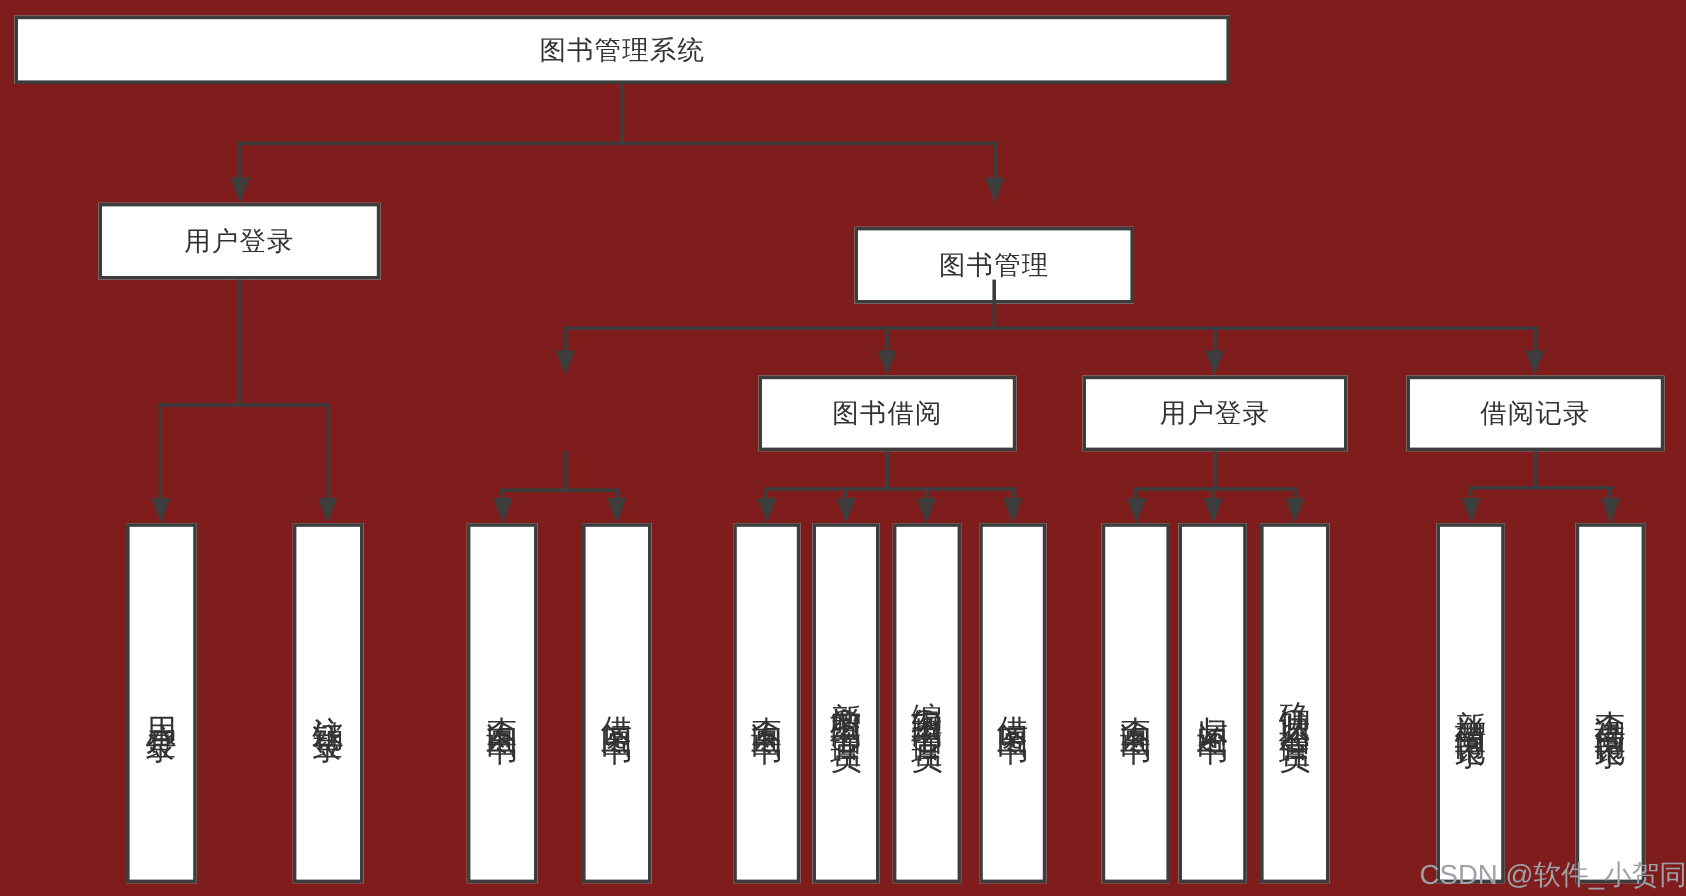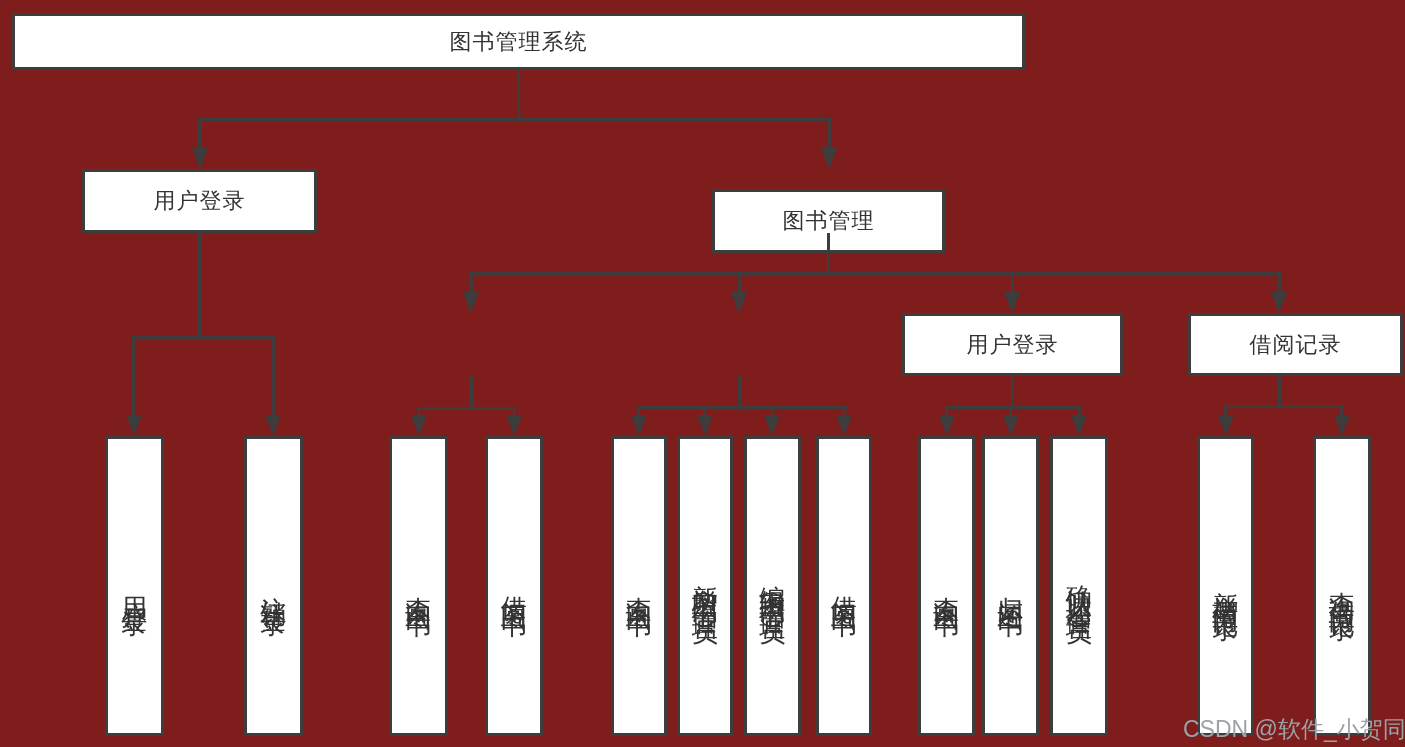--- a/index.html
+++ b/index.html
@@ -102,24 +102,27 @@
   <div class="hl" style="left:470px; top:272px; width:812px;"></div>
   <div class="vl" style="left:470px; top:272px; height:24px;"></div>
   <div class="ah" style="left:463px; top:292px;"></div>
   <div class="vl" style="left:738px; top:272px; height:24px;"></div>
   <div class="ah" style="left:731px; top:292px;"></div>
   <div class="vl" style="left:1011px; top:272px; height:24px;"></div>
   <div class="ah" style="left:1004px; top:292px;"></div>
   <div class="vl" style="left:1278px; top:272px; height:24px;"></div>
   <div class="ah" style="left:1271px; top:292px;"></div>
 
+  <div class="box" style="left:632px; top:313px; width:215px; height:63px;">
+    <span>图书借阅</span>
+  </div>
   <div class="box" style="left:902px; top:313px; width:221px; height:63px;">
     <span>用户登录</span>
   </div>
-  <div class="box" style="left:1172px; top:313px; width:215px; height:63px;margin-left:16px;">
+  <div class="box" style="left:1172px; top:313px; width:215px; height:63px;">
     <span>借阅记录</span>
   </div>
 
   <div class="vl" style="left:470px; top:376px; height:33px;"></div>
   <div class="hl" style="left:417px; top:407px; width:99px;"></div>
   <div class="vl" style="left:417px; top:407px; height:10px;"></div>
   <div class="ah" style="left:411px; top:415px;"></div>
   <div class="vl" style="left:513px; top:407px; height:10px;"></div>
   <div class="ah" style="left:506px; top:415px;"></div>
 

